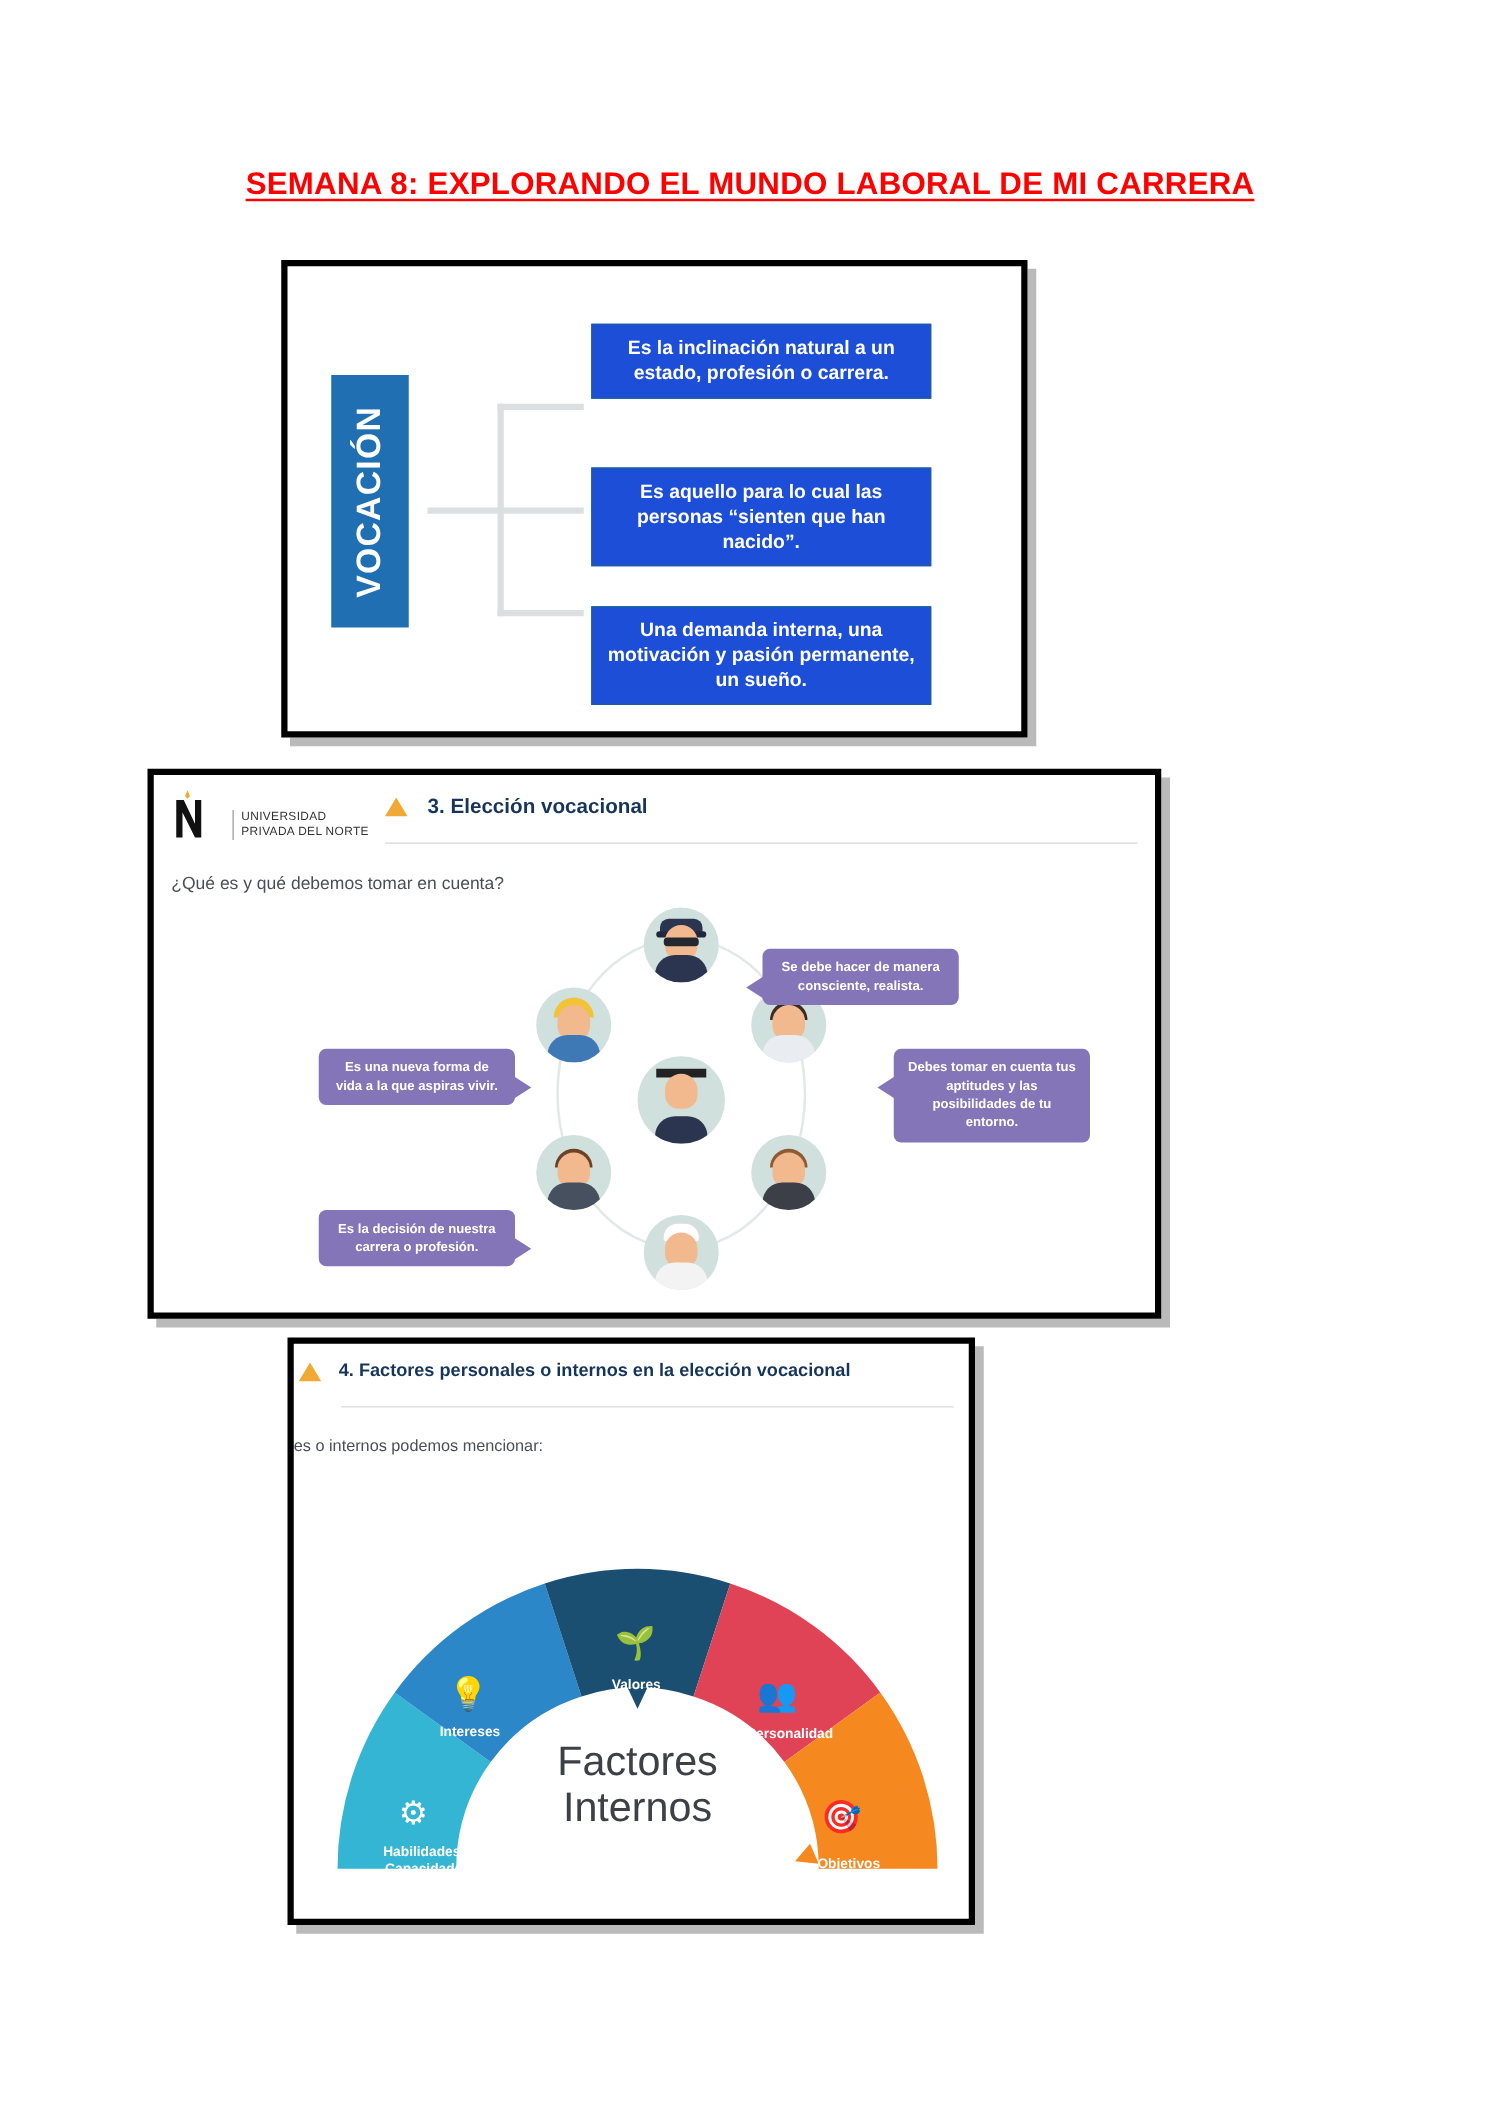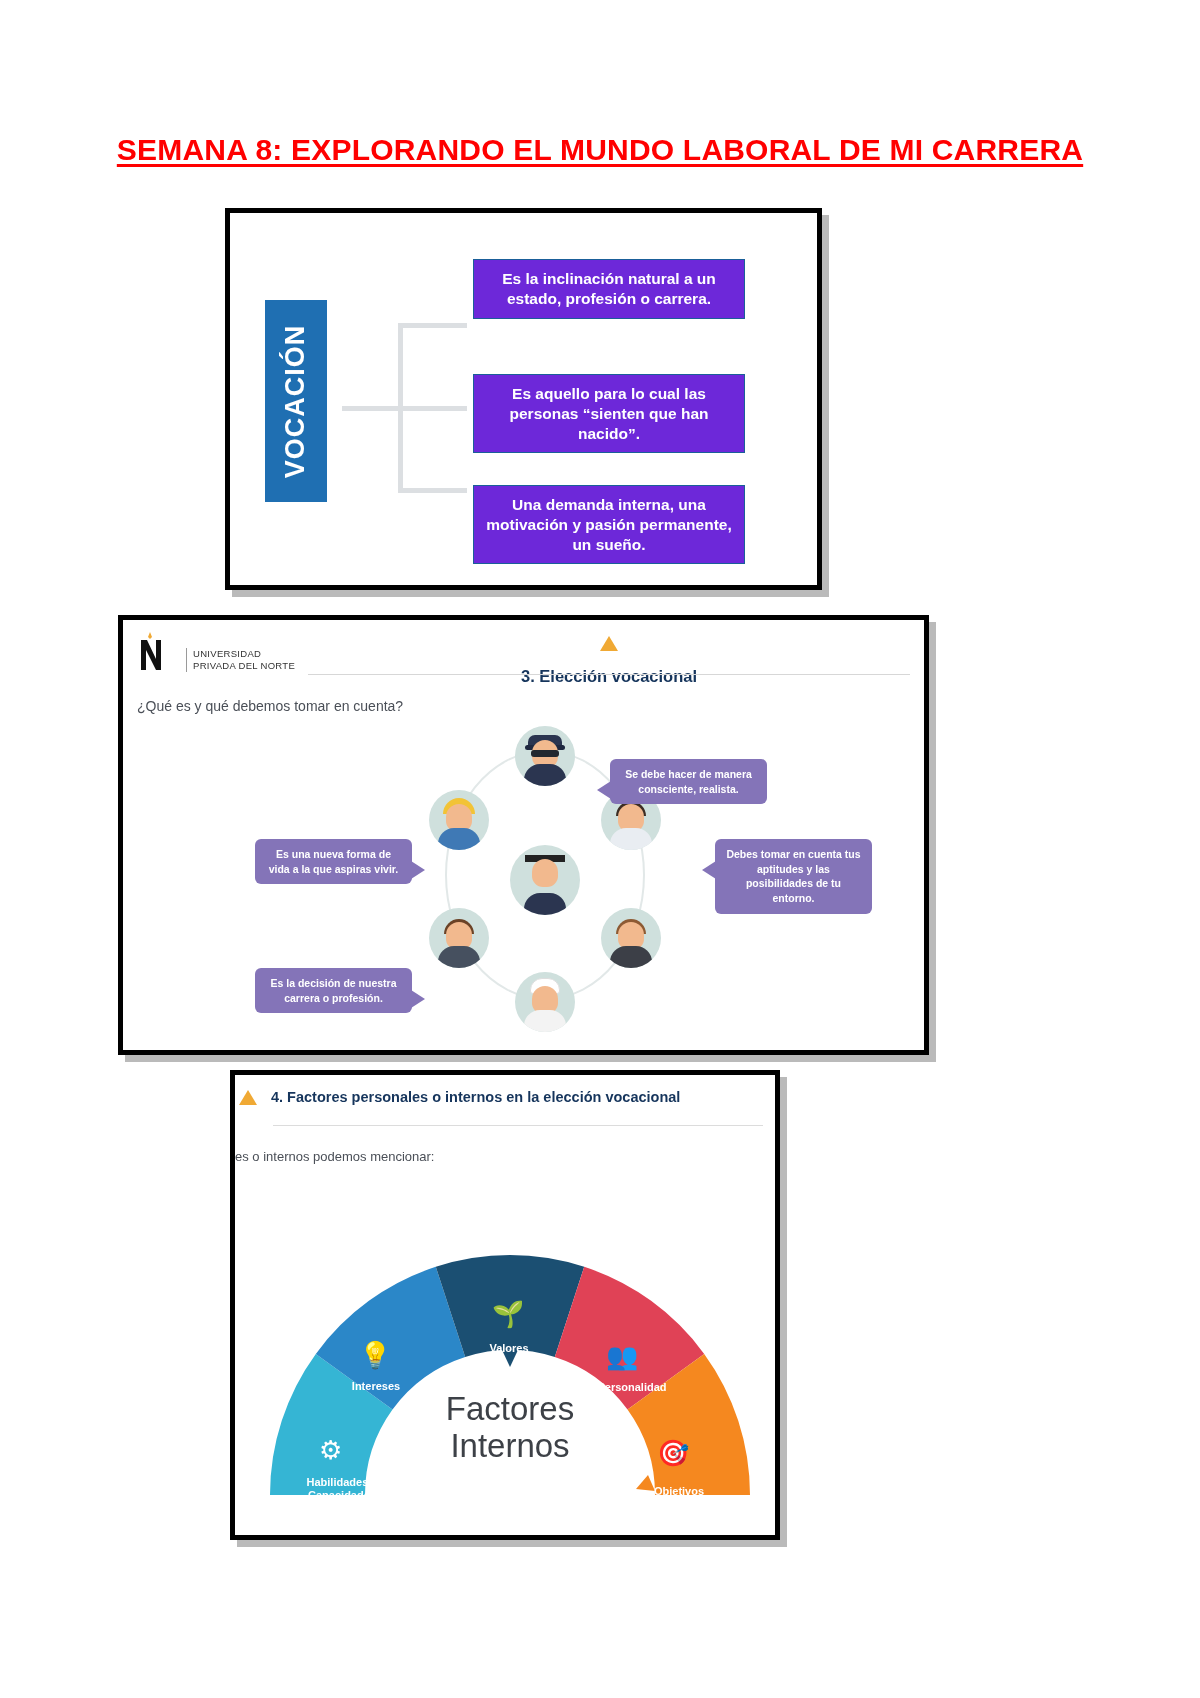--- a/index.html
+++ b/index.html
@@ -11,21 +11,21 @@
     overflow: hidden;
   }
 
   
   .doc-title {
     position: absolute;
     left: 0; right: 0; top: 133px;
     text-align: center;
     color: #ff0000;
     font-weight: bold;
-    font-size: 30px;
+    font-size: 25px;
     letter-spacing: 0.2px;
     text-decoration: underline;
     text-underline-offset: 4px;
   }
 
   
   .slide {
     position: absolute;
     background: #ffffff;
     border: 5px solid #000000;
@@ -52,21 +52,21 @@
   }
   .brace .v { left: 56px; top: 0; width: 5px; height: 170px; }
   .brace .h1 { left: 56px; top: 0; width: 69px; height: 5px; }
   .brace .h2 { left: 56px; top: 83px; width: 69px; height: 5px; }
   .brace .h3 { left: 56px; top: 165px; width: 69px; height: 5px; }
   .brace .stem { left: 0; top: 83px; width: 58px; height: 5px; }
 
   .voc-box {
     position: absolute; left: 243px;
     width: 272px;
-    background: #6d28d9;
+    background: #1d4ed8;
     color: #ffffff;
     font-size: 15.5px;
     font-weight: bold;
     line-height: 1.28;
     text-align: center;
     padding: 9px 10px;
     border: 1px solid #1a5f99;
   }
   #voc-box-1 { top: 46px; }
   #voc-box-2 { top: 161px; }
@@ -85,21 +85,20 @@
     padding-left: 6px;
     font-size: 9.5px;
     line-height: 1.25;
     color: #333333;
     letter-spacing: 0.3px;
   }
   .slide-head {
     position: absolute; left: 185px; top: 16px; right: 14px;
     display: flex; align-items: center; gap: 16px;
     padding-bottom: 10px;
-    flex-direction: column;
   }
   .tri-marker {
     width: 0; height: 0;
     border-left: 9px solid transparent;
     border-right: 9px solid transparent;
     border-bottom: 15px solid #f0a934;
   }
   .slide-head h2 { font-size: 16.5px; color: #16355c; font-weight: bold; }
   .head-rule {
     position: absolute; left: 185px; top: 54px; right: 14px;

